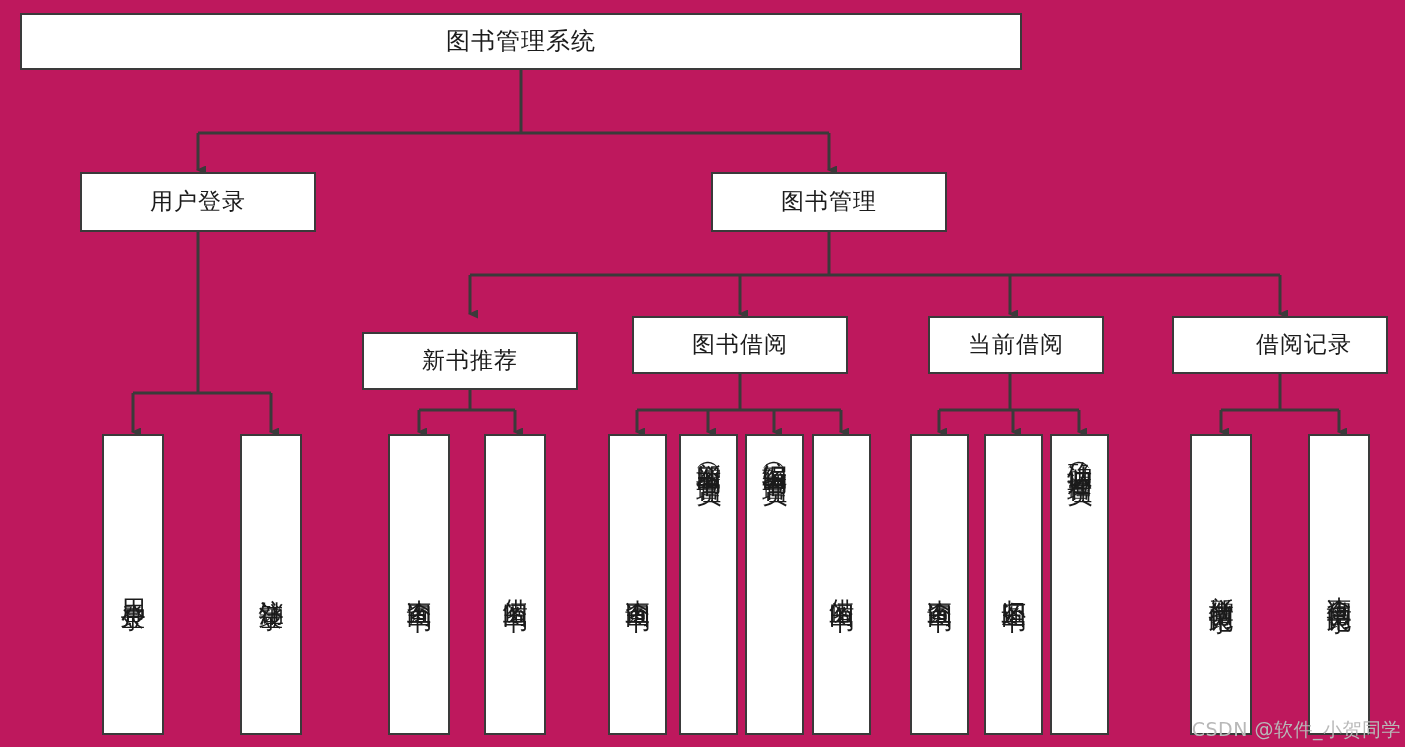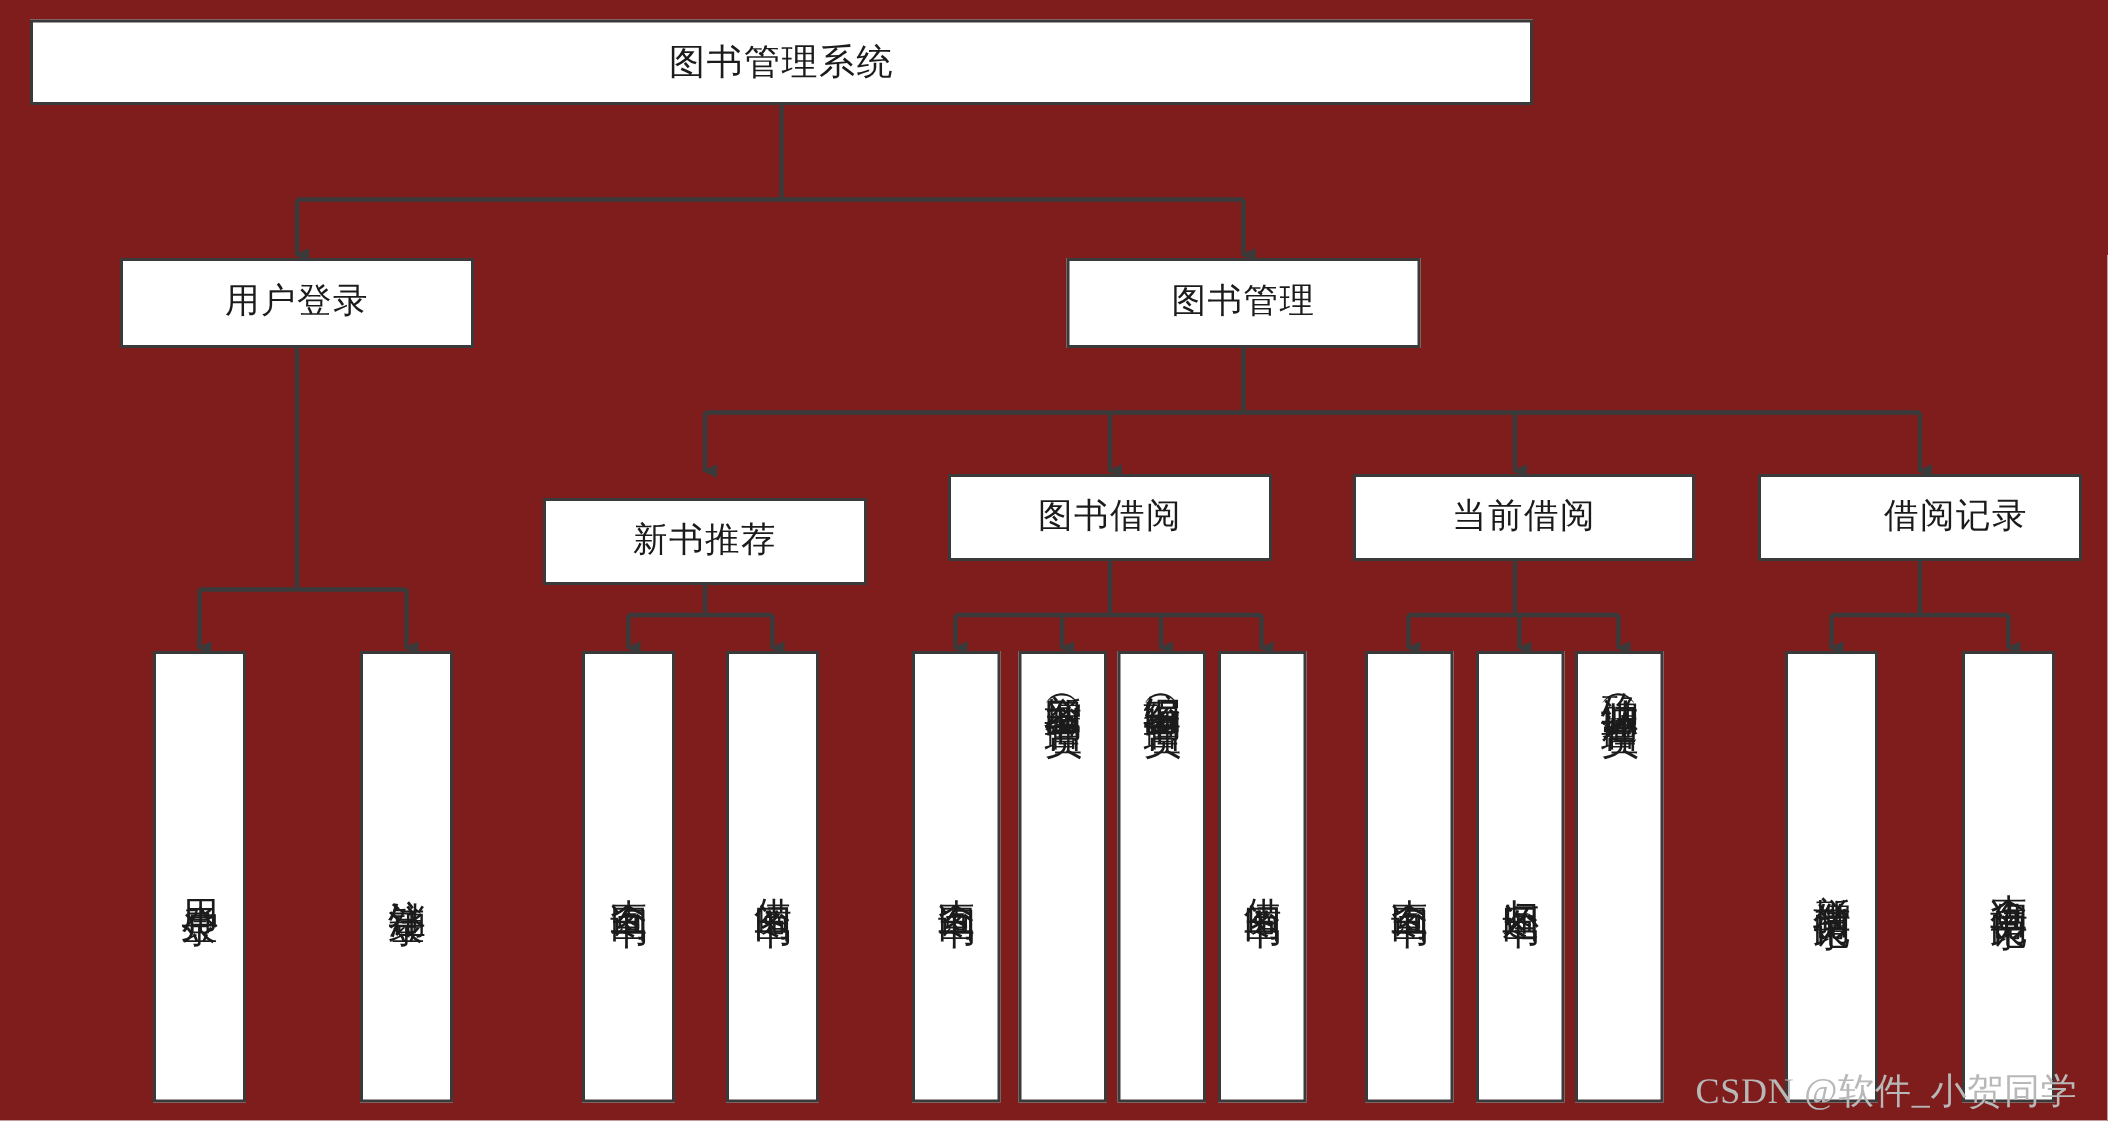--- a/index.html
+++ b/index.html
@@ -7,21 +7,21 @@
     padding: 0;
     background: #ffffff;
   }
   body {
     font-family: "DejaVu Sans", "Liberation Sans", sans-serif;
   }
   #canvas {
     position: relative;
     width: 1405px;
     height: 747px;
-    background: #7f1d1d;
+    background: #be185d;
     overflow: hidden;
   }
   svg.edges {
     position: absolute;
     left: 0;
     top: 0;
     width: 1405px;
     height: 747px;
     pointer-events: none;
   }
@@ -60,27 +60,26 @@
     line-height: 1.02;
     letter-spacing: 3px;
     white-space: nowrap;
     color: #1b1b1b;
   }
   .leaf.v-center { align-items: center; }
   .leaf.v-top { align-items: flex-start; }
   .leaf.v-top .vtext { padding-top: 6px; }
   .watermark {
     position: absolute;
-    right: 20px;
+    right: 4px;
     bottom: 4px;
-    font-size: 24px;
+    font-size: 19px;
     color: #b8b8b8;
     letter-spacing: 0.5px;
     white-space: nowrap;
-    font-family: Liberation Serif, serif;
   }
 </style>
 </head>
 <body>
 
 <div id="canvas">
 
   <svg class="edges" viewBox="0 0 1405 747" xmlns="http://www.w3.org/2000/svg">
     <defs>
       <marker id="arrowhead" markerWidth="10" markerHeight="10" refX="4.5" refY="8" orient="auto" markerUnits="userSpaceOnUse">
@@ -133,21 +132,21 @@
       </div>
       <div class="node node-h" style="left: 711px; top: 172px; width: 236px; height: 60px;">
         <span>图书管理</span>
       </div>
       <div class="node node-h" style="left: 362px; top: 316px; width: 216px; height: 58px; margin-top: 16px;">
         <span>新书推荐</span>
       </div>
       <div class="node node-h" style="left: 632px; top: 316px; width: 216px; height: 58px;">
         <span>图书借阅</span>
       </div>
-      <div class="node node-h" style="left: 902px; top: 316px; width: 228px; height: 58px;">
+      <div class="node node-h" style="left: 928px; top: 316px; width: 176px; height: 58px;">
         <span>当前借阅</span>
       </div>
       <div class="node node-h" style="left: 1172px; top: 316px; width: 216px; height: 58px; padding-left: 48px;">
         <span>借阅记录</span>
       </div>
       <div class="leaf v-center" style="left: 102px; top: 434px; width: 62px; height: 301px;">
         <span class="vtext">用户登录</span>
       </div>
       <div class="leaf v-center" style="left: 240px; top: 434px; width: 62px; height: 301px;">
         <span class="vtext">注销登录</span>

